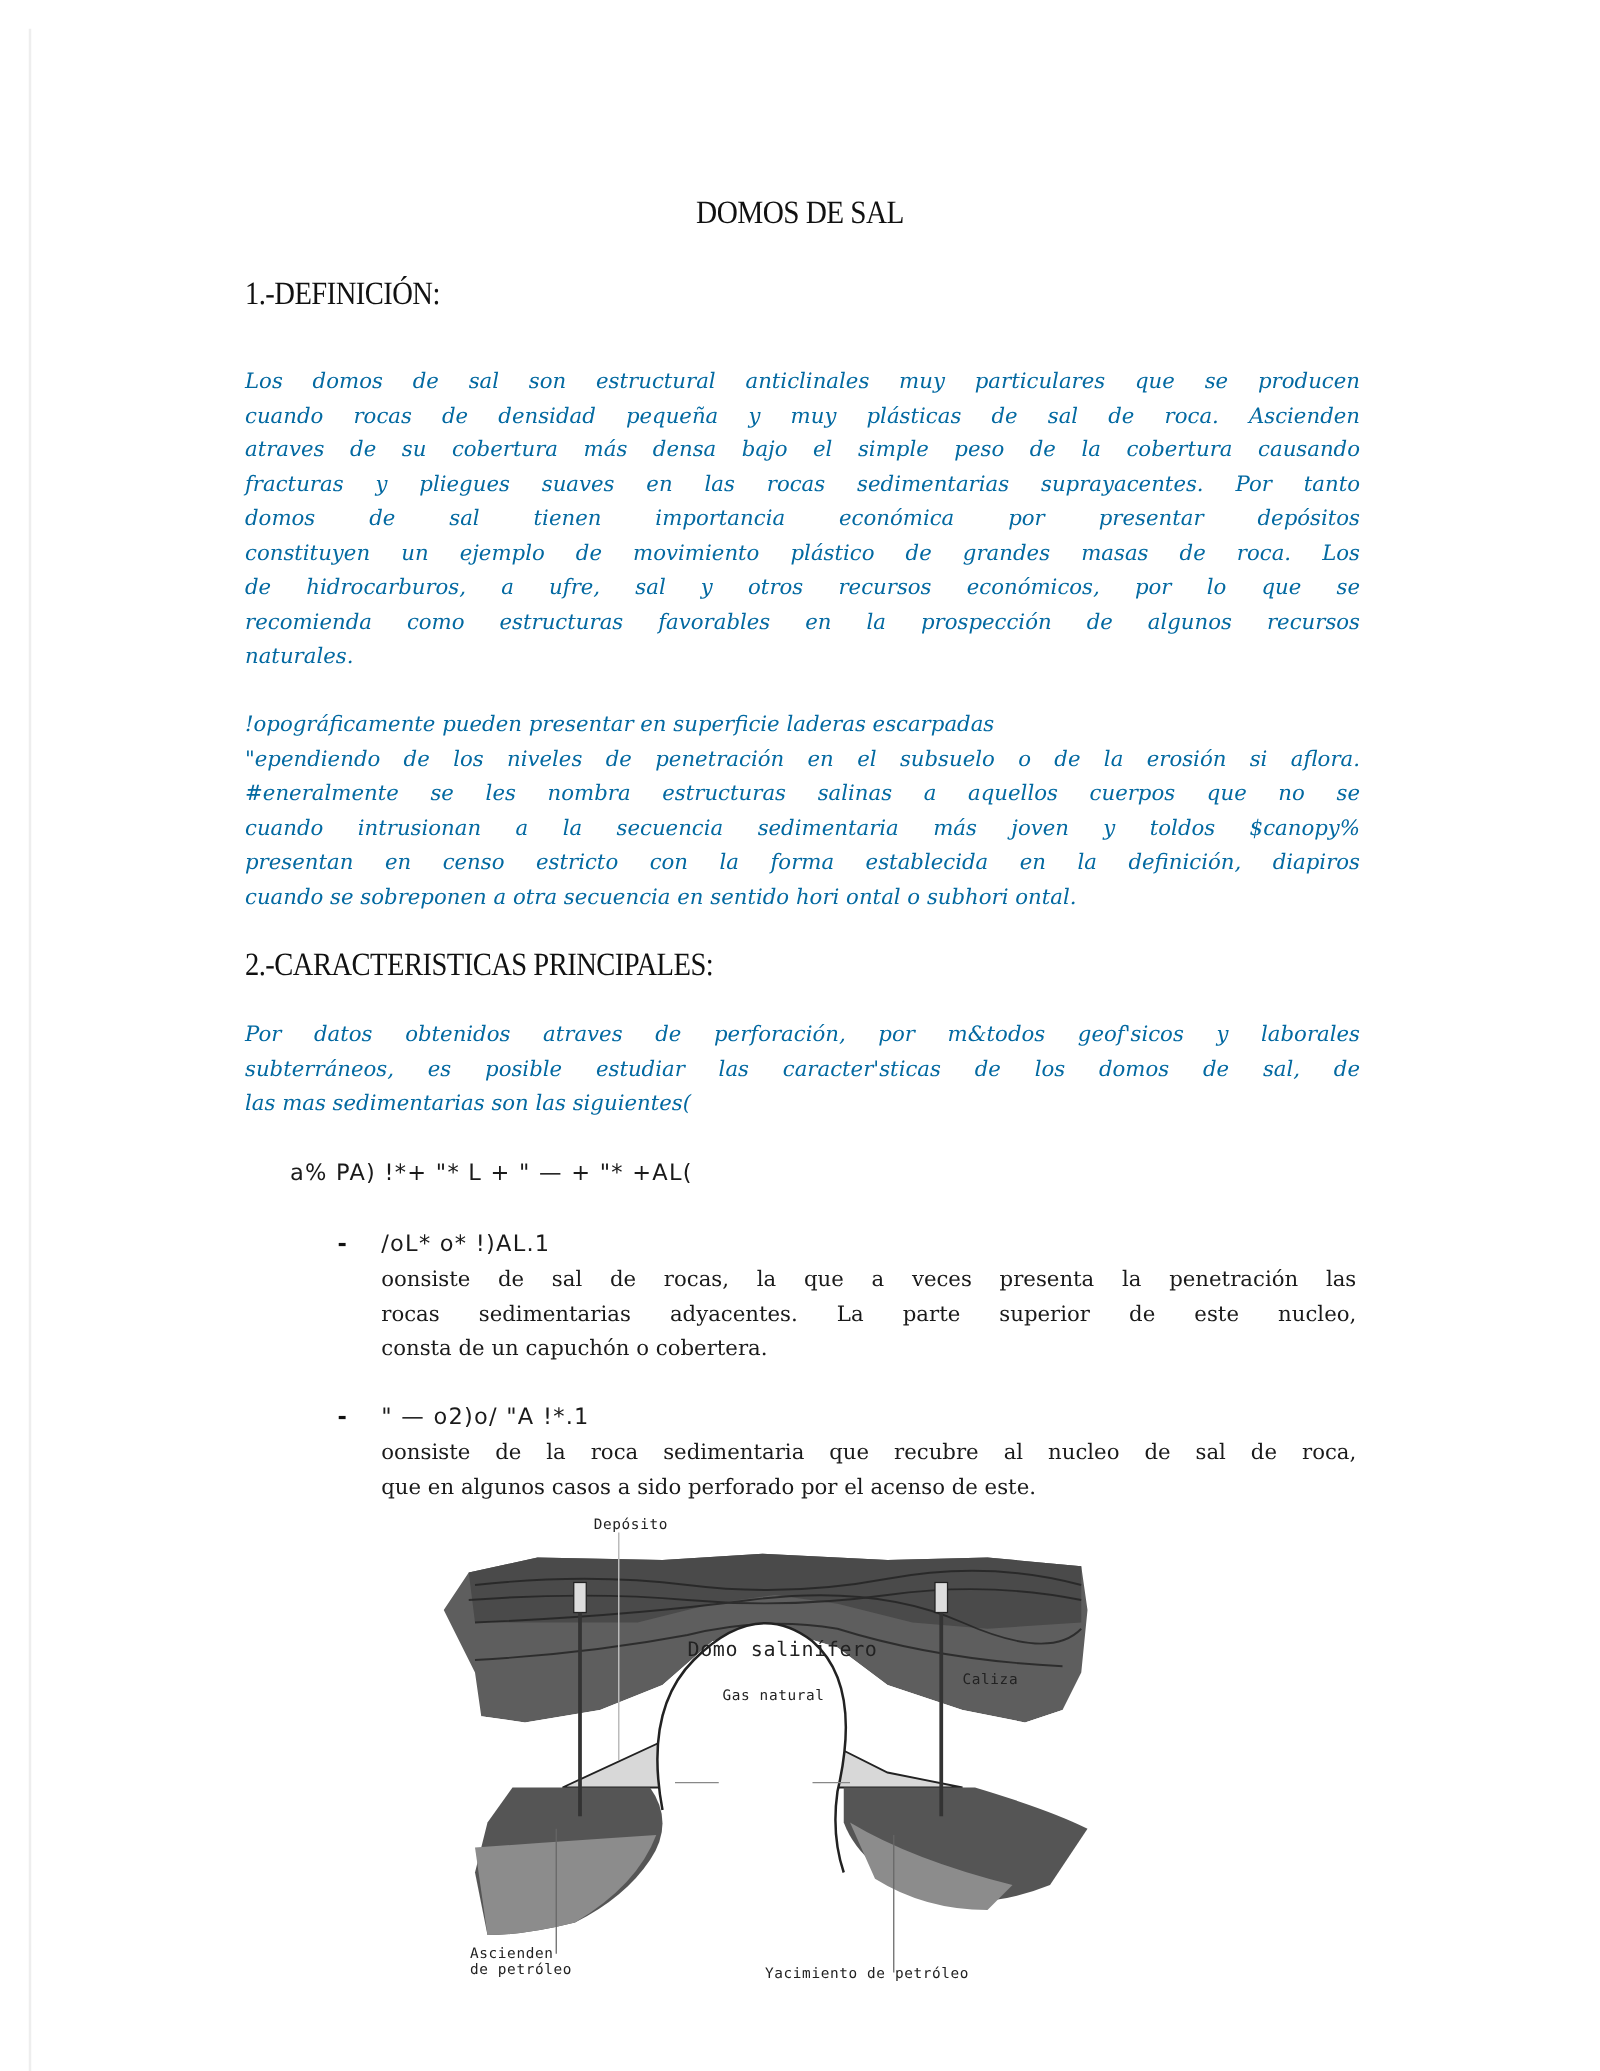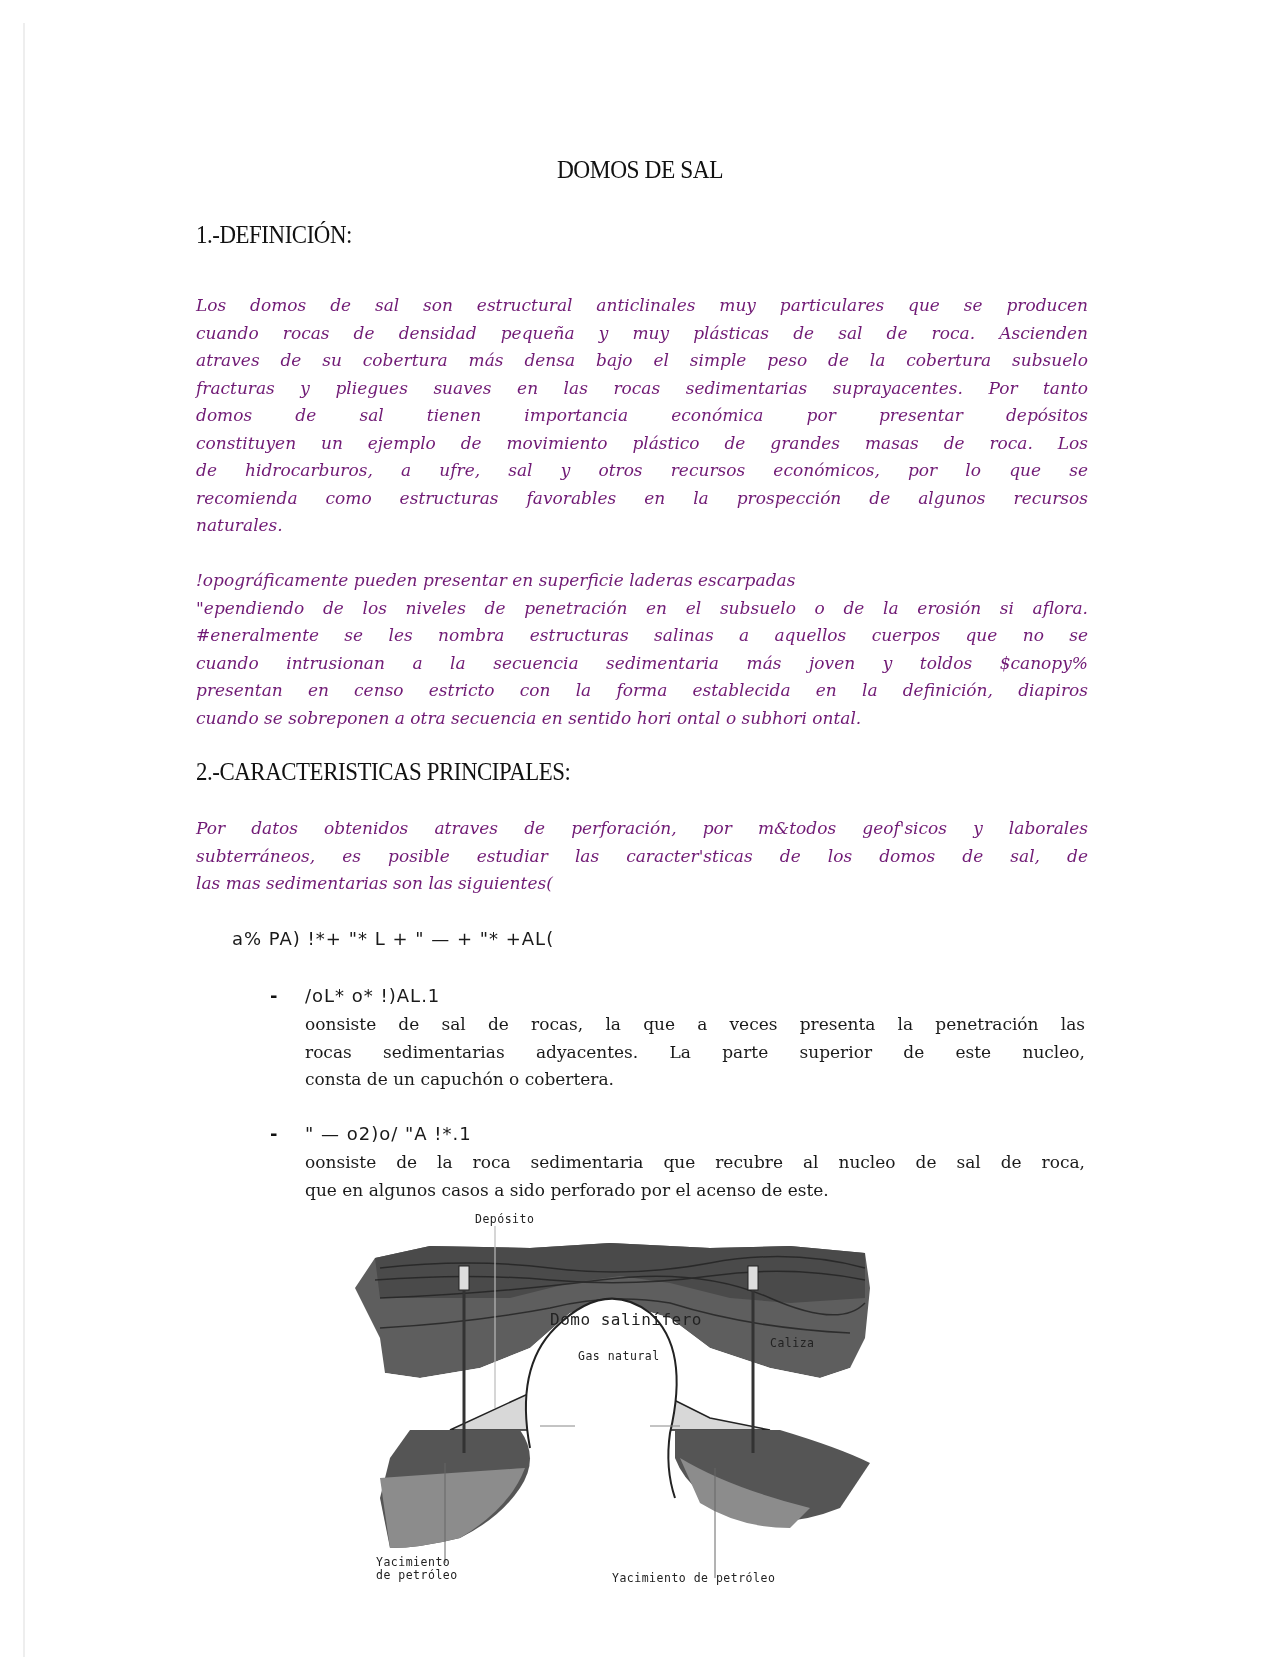--- a/index.html
+++ b/index.html
@@ -3,21 +3,21 @@
   <meta charset="utf-8">
   <style>
     html, body { margin: 0; padding: 0; background: #ffffff; }
     body { width: 1280px; height: 1657px; position: relative; overflow: hidden; }
     .page-edge { position: absolute; left: 23px; top: 23px; width: 2px; height: 1634px; background: #eeeeee; }
     .title { position: absolute; top: 155px; left: 0; width: 1280px; text-align: center;
       font-family: "Liberation Serif", serif; font-size: 26px; color: #111; transform: scaleX(0.9); letter-spacing: -0.5px; }
     .heading { position: absolute; left: 196px; font-family: "Liberation Serif", serif; font-size: 26px; color: #111;
       transform-origin: left center; transform: scaleX(0.88); letter-spacing: -0.5px; white-space: nowrap; }
     .body { position: absolute; left: 196px; width: 892px; font-family: "DejaVu Serif", serif; font-style: italic;
-      font-size: 17px; line-height: 27.5px; color: #701a75; text-align: justify; }
+      font-size: 17px; line-height: 27.5px; color: #0369a1; text-align: justify; }
     .line { display: block; text-align: justify; text-align-last: justify; white-space: nowrap; }
     .line.last { text-align-last: left; }
     .garbled { position: absolute; font-family: "DejaVu Sans", sans-serif; font-size: 18px; color: #1a1a1a; white-space: nowrap; letter-spacing: 1px; }
     .dash { position: absolute; left: 270px; font-family: "DejaVu Sans", sans-serif; font-size: 18px; font-weight: bold; color: #111; }
     .sub { position: absolute; left: 305px; width: 780px; font-family: "DejaVu Serif", serif; 
       font-size: 17px; line-height: 27.5px; color: #1a1a1a; }
     .figure { position: absolute; left: 350px; top: 1218px; width: 540px; height: 400px; }
     .fig-label { position: absolute; font-family: "DejaVu Sans Mono", monospace; font-size: 11.5px; color: #222; white-space: nowrap; letter-spacing: 0.5px; }
   </style>
 </head>
@@ -25,21 +25,21 @@
 
 <div class="page-edge"></div>
 
 <div class="title">DOMOS DE SAL</div>
 
 <div class="heading" style="top:220px;">1.-DEFINICIÓN:</div>
 
 <div class="body" style="top:292px;">
   <span class="line">Los domos de sal son estructural anticlinales muy particulares que se producen</span>
   <span class="line">cuando rocas de densidad pequeña y muy plásticas de sal de roca. Ascienden</span>
-  <span class="line">atraves de su cobertura más densa bajo el simple peso de la cobertura subsuelo</span>
+  <span class="line">atraves de su cobertura más densa bajo el simple peso de la cobertura causando</span>
   <span class="line">fracturas y pliegues suaves en las rocas sedimentarias suprayacentes. Por tanto</span>
   <span class="line">domos de sal tienen importancia económica por presentar depósitos</span>
   <span class="line">constituyen un ejemplo de movimiento plástico de grandes masas de roca. Los</span>
   <span class="line">de hidrocarburos, a ufre, sal y otros recursos económicos, por lo que se</span>
   <span class="line">recomienda como estructuras favorables en la prospección de algunos recursos</span>
   <span class="line last">naturales.</span>
 </div>
 
 <div class="body" style="top:567px;">
   <span class="line last">!opográficamente pueden presentar en superficie laderas escarpadas</span>
@@ -108,16 +108,16 @@
     <line x1="145" y1="8" x2="145" y2="190" stroke="#bbb" stroke-width="1.2"></line>
     <line x1="190" y1="208" x2="225" y2="208" stroke="#888" stroke-width="1"></line>
     <line x1="300" y1="208" x2="330" y2="208" stroke="#888" stroke-width="1"></line>
     <line x1="95" y1="245" x2="95" y2="345" stroke="#666" stroke-width="1"></line>
     <line x1="365" y1="250" x2="365" y2="360" stroke="#666" stroke-width="1"></line>
   </svg>
   <div class="fig-label" style="left:125px; top:-6px;">Depósito</div>
   <div class="fig-label" style="left:200px; top:92px; font-size:16px;">Domo salinífero</div>
   <div class="fig-label" style="left:420px; top:118px; font-weight:normal;">Caliza</div>
   <div class="fig-label" style="left:228px; top:131px;">Gas natural</div>
-  <div class="fig-label" style="left:26px; top:337px;">Yacimiento</div>
+  <div class="fig-label" style="left:26px; top:337px;">Ascienden</div>
   <div class="fig-label" style="left:26px; top:350px;">de petróleo</div>
   <div class="fig-label" style="left:262px; top:353px;">Yacimiento de petróleo</div>
 </div>
 
 </body></html>

